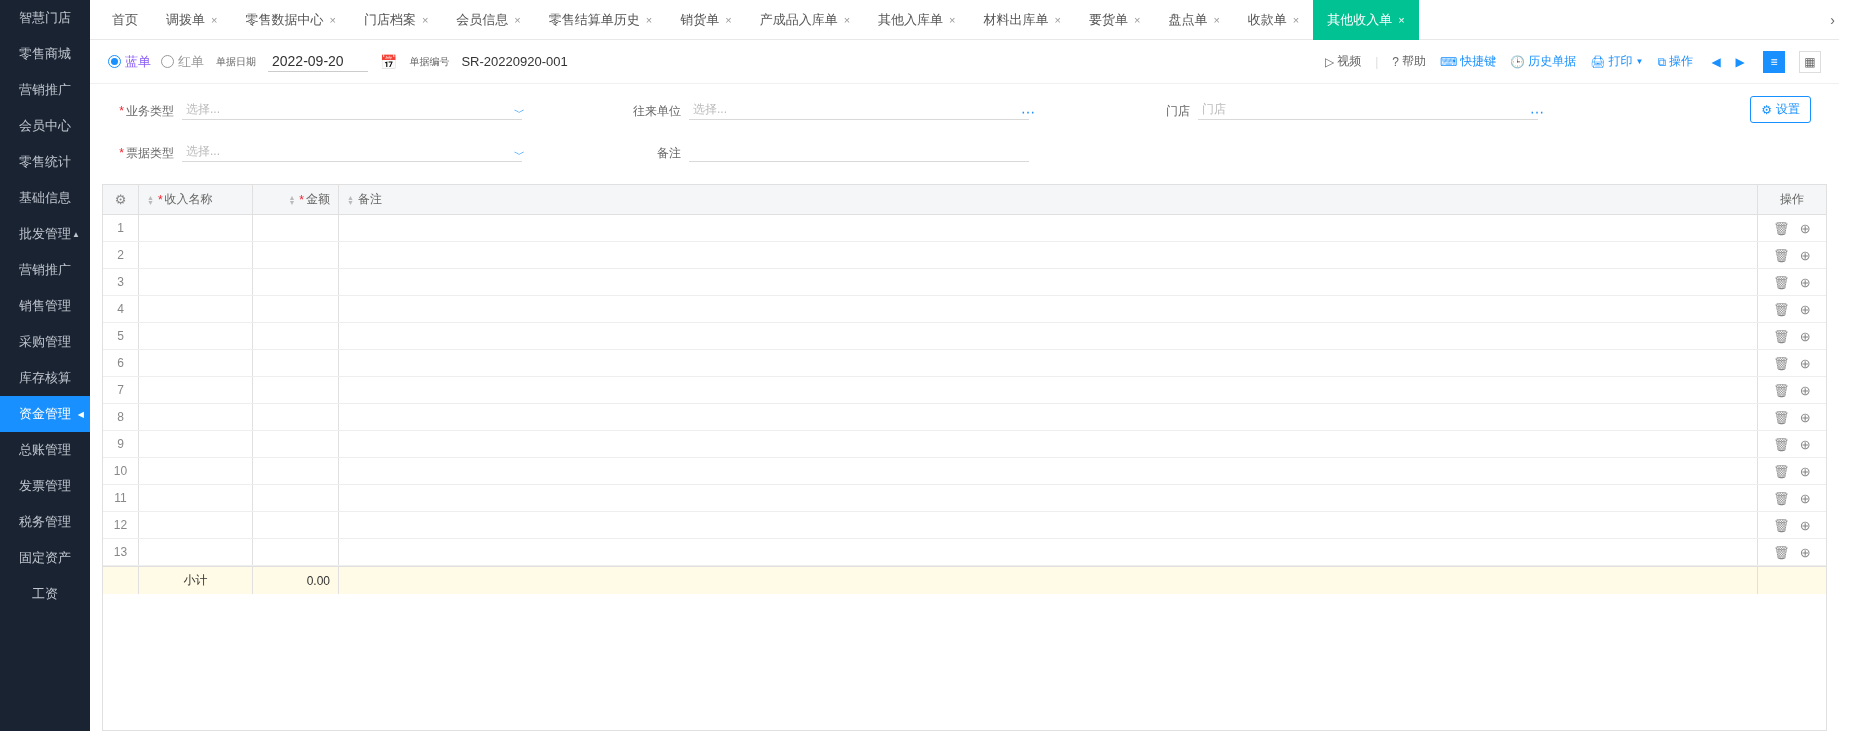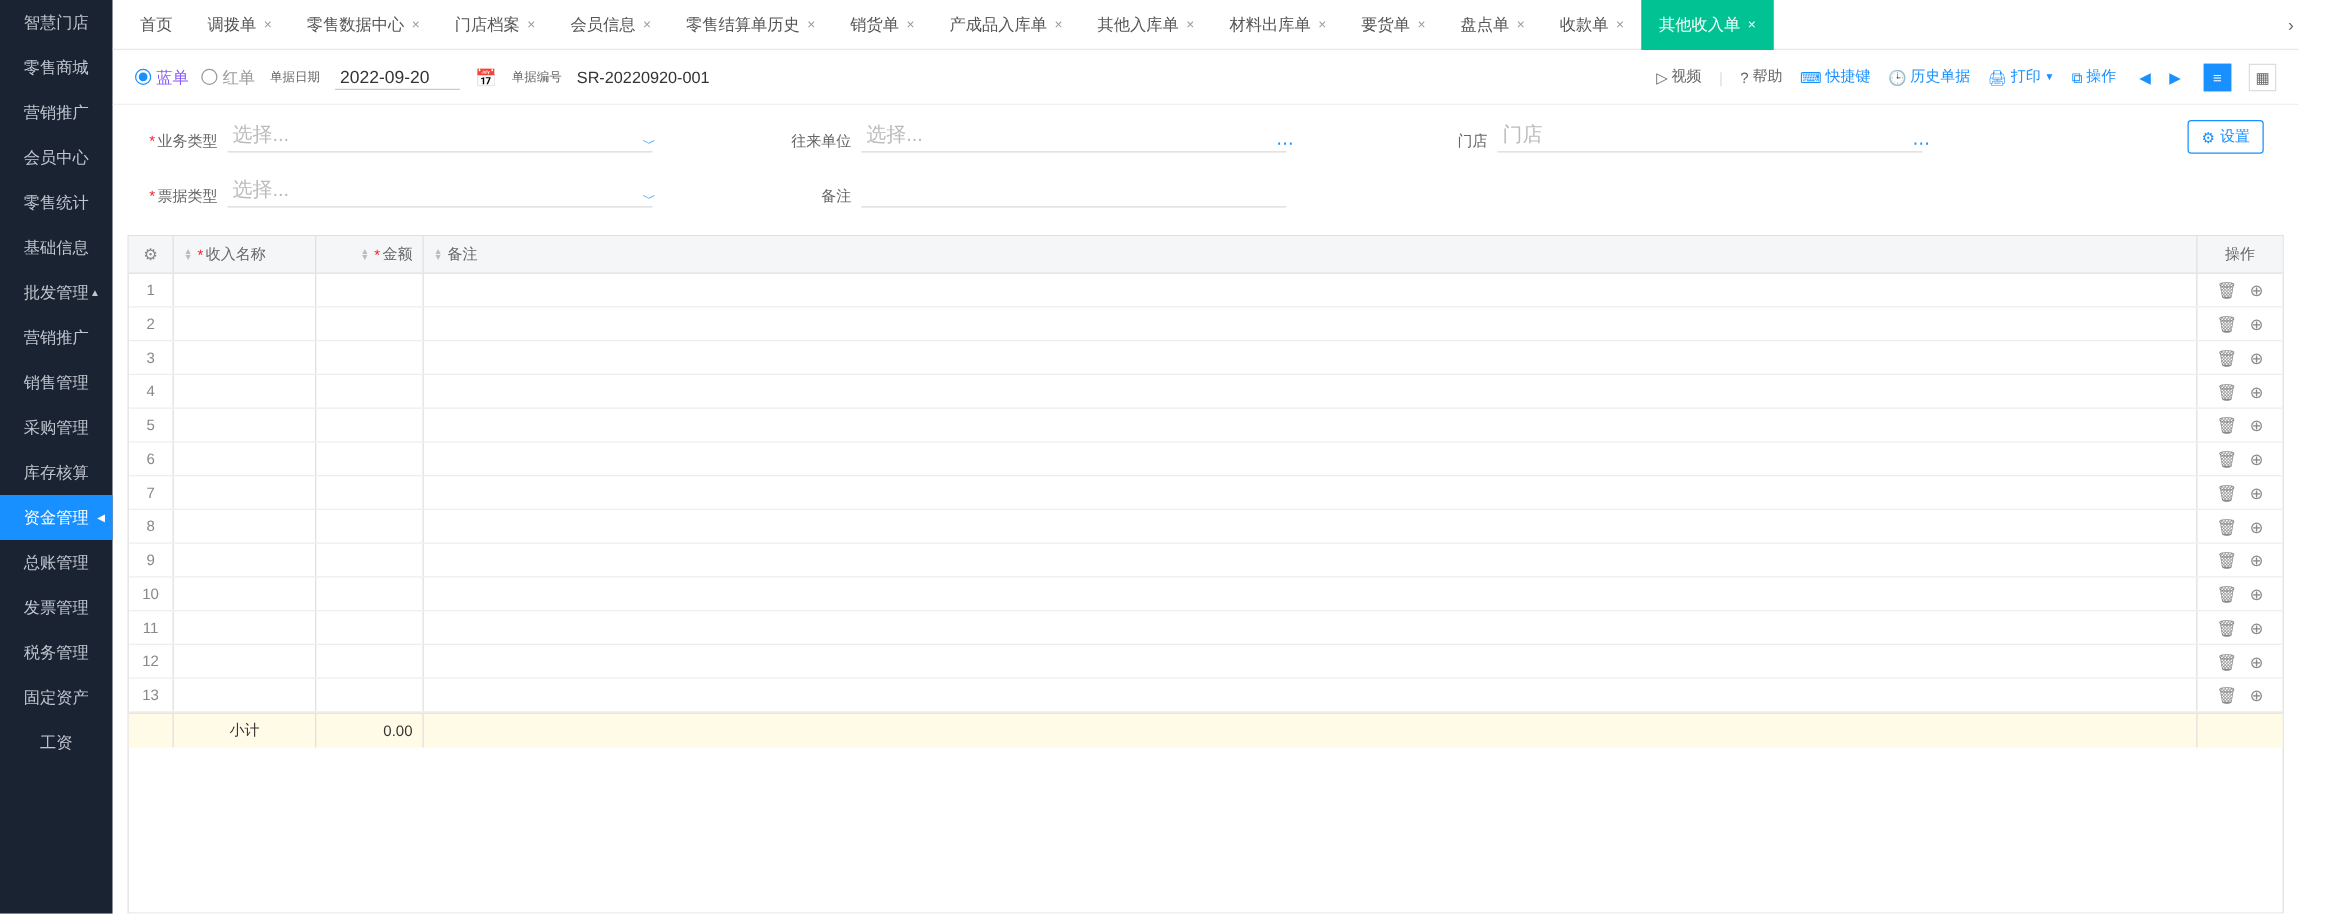--- a/index.html
+++ b/index.html
@@ -42,21 +42,21 @@
 .pager-btn { width: 18px; height: 18px; display: flex; align-items: center; justify-content: center; color: #1890ff; cursor: pointer; font-size: 12px; }
 .view-btn { width: 22px; height: 22px; display: flex; align-items: center; justify-content: center; cursor: pointer; border: 1px solid #ddd; color: #666; }
 .view-btn.active { background: #1890ff; color: #fff; border-color: #1890ff; }
 
 
 .form-area { padding: 12px 28px 4px 28px; }
 .form-row { display: flex; align-items: center; margin-bottom: 18px; gap: 40px; }
 .form-field { display: flex; align-items: flex-end; gap: 8px; }
 .form-label { font-size: 12px; color: #666; min-width: 56px; text-align: right; }
 .req { color: #f5222d; margin-right: 2px; }
-.form-input { border: none; border-bottom: 1px solid #d9d9d9; padding: 3px 4px; font-size: 16px; outline: none; color: #333; }
+.form-input { border: none; border-bottom: 1px solid #d9d9d9; padding: 3px 4px; font-size: 12px; outline: none; color: #333; }
 .form-input::placeholder { color: #bbb; }
 .fi-select { width: 340px; }
 .fi-wide { width: 340px; }
 .fi-store { width: 340px; }
 .dropdown-icon { color: #1890ff; font-size: 11px; margin-left: -16px; pointer-events: none; }
 .more-icon { color: #1890ff; font-size: 14px; margin-left: -16px; cursor: pointer; letter-spacing: -1px; }
 .settings-btn { border: 1px solid #1890ff; color: #1890ff; padding: 4px 10px; border-radius: 3px; cursor: pointer; display: flex; align-items: center; gap: 4px; font-size: 12px; margin-left: auto; }
 
 
 .table-wrap { padding: 0 12px; flex: 1; overflow: hidden; display: flex; }

